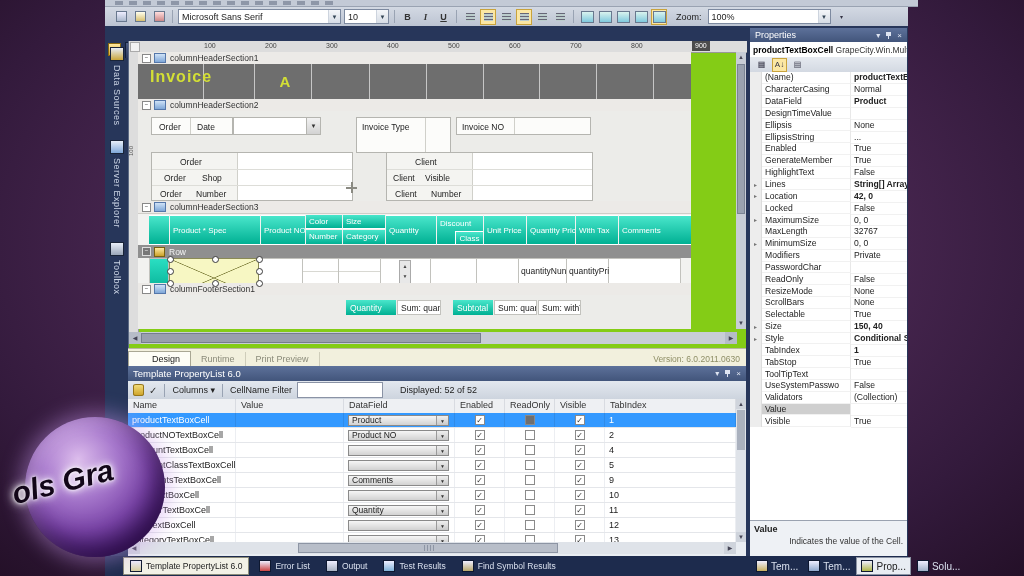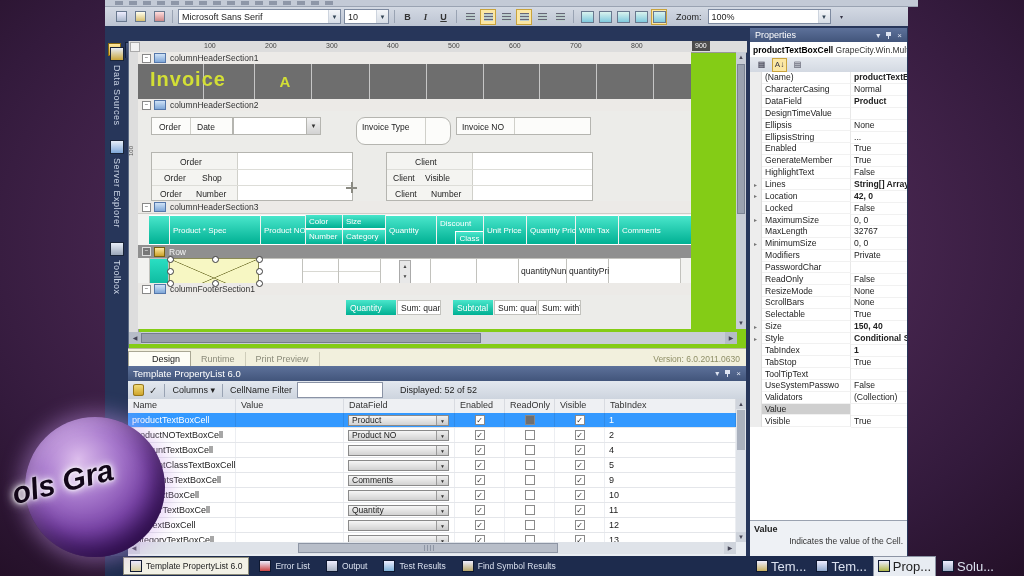--- a/index.html
+++ b/index.html
@@ -40,21 +40,21 @@
   .tick{position:absolute;top:0;font-size:7px;color:#444;height:10px;line-height:10px;}
   .tick.dark{background:#4c4c4c;color:#fff;padding:0 3px;}
   .vruler{position:absolute;left:0;top:11px;width:9px;height:288px;background:#dddddd;border-right:1px solid #999;}
   .vruler .vlab{position:absolute;top:96px;left:-3px;font-size:6px;color:#555;transform:rotate(-90deg);}
   .page{position:absolute;left:9px;top:11px;width:553px;height:277px;background:#f2f2f0;overflow:hidden;}
   .secbar{position:absolute;left:0;width:553px;height:12px;background:#eceae7;border-bottom:1px solid #cfcdc8;display:flex;align-items:center;font-size:8.5px;color:#333;}
   .secbar .minus{width:7px;height:7px;border:1px solid #888;background:#fff;font-size:6px;line-height:5px;text-align:center;color:#333;margin:0 3px 0 4px;}
   .secbar .gicon{width:10px;height:8px;background:linear-gradient(#cfe2f7,#7fa7d8);border:1px solid #5577aa;margin-right:4px;}
   .invbar{position:absolute;left:0;top:12px;width:553px;height:35px;background:#6e6e6e;}
   .invdiv{position:absolute;top:0;width:1px;height:35px;background:#c6c6c6;}
-  .invtitle{position:absolute;left:12px;top:4px;font-size:20px;font-weight:bold;color:#d3df35;letter-spacing:1px;}
+  .invtitle{position:absolute;left:12px;top:4px;font-size:16px;font-weight:bold;color:#d3df35;letter-spacing:1px;}
   .invletter{position:absolute;left:132px;top:9px;width:30px;text-align:center;font-size:15px;font-weight:bold;color:#d3df35;}
   .fbox{position:absolute;background:#fcfcfa;border:1px solid #b5b5b0;box-sizing:border-box;font-size:8.5px;color:#222;}
   .fbox .cell-line{position:absolute;top:0;bottom:0;width:1px;background:#d0d0ca;}
   .glabel{position:absolute;font-size:8.5px;color:#222;white-space:nowrap;}
   .group{position:absolute;border:1px solid #b5b5b0;box-sizing:border-box;background:#fff;}
   .group .lblcol{position:absolute;left:0;top:0;bottom:0;width:85px;background:#f4f4f1;border-right:1px solid #d0d0ca;}
   .group .rowline{position:absolute;left:0;right:0;height:1px;background:#ddddd8;}
   .moveicon{position:absolute;width:11px;height:11px;}
   .moveicon::before{content:"";position:absolute;left:5px;top:0;width:2px;height:11px;background:#8a8a82;}
   .moveicon::after{content:"";position:absolute;left:0;top:5px;width:11px;height:2px;background:#8a8a82;}
@@ -141,21 +141,21 @@
   .prow.psel .pn{background:#cfcfcf;}
   .pdesc{position:absolute;left:0;bottom:0;right:0;height:36px;background:#eef1f5;border-top:1px solid #9aa2b0;padding:3px 4px;box-sizing:border-box;}
   .pdesc .dt{font-size:9px;font-weight:bold;color:#222;}
   .pdesc .dd{font-size:8.5px;color:#333;margin-top:2px;text-align:right;}
   
   .statusbar{position:absolute;left:0;top:556px;width:803px;height:20px;background:#1d2b4d;display:flex;align-items:center;padding-left:18px;box-sizing:border-box;gap:4px;}
   .stab{display:flex;align-items:center;gap:4px;font-size:8.5px;color:#d9e0ee;padding:2px 6px;}
   .stab.active{background:#f2f1e6;color:#222;border:1px solid #8c8c7a;}
   .sicon{width:10px;height:10px;border:1px solid #0e1830;flex:none;}
   .rtabs{position:absolute;left:645px;top:556px;width:158px;height:20px;display:flex;align-items:center;gap:2px;padding-left:2px;box-sizing:border-box;}
-  .rtab{display:flex;align-items:center;gap:3px;font-size:13px;color:#d9e0ee;padding:2px 4px;}
+  .rtab{display:flex;align-items:center;gap:3px;font-size:10px;color:#d9e0ee;padding:2px 4px;}
   .rtab.active{background:#e8ecf2;color:#222;border:1px solid #8c94a4;}
   
   .ball{position:absolute;left:25px;top:417px;width:140px;height:140px;border-radius:50%;z-index:50;
     background:radial-gradient(circle at 38% 30%, #dcbcec 0%, #a97bce 28%, #7b45a9 55%, #4c2079 80%, #371458 100%);
     box-shadow:0 0 20px 5px rgba(200,150,235,.45), inset -8px -12px 24px rgba(25,0,45,.65), inset 6px 8px 16px rgba(255,230,255,.25);}
   .ball .wtxt{position:absolute;left:-14px;top:48px;transform:rotate(-14deg);font-size:30px;font-weight:bold;font-style:italic;color:#120618;white-space:nowrap;
     text-shadow:0 0 3px #fff,0 0 7px #fff,0 0 12px rgba(255,255,255,.9);}
 </style>
 </head>
 <body>
@@ -329,21 +329,21 @@
       <div class="abs" style="left:0;top:59px;width:553px;height:90px;background:#ecece9;"></div>
 
       <div class="fbox" style="left:13px;top:65px;width:82px;height:18px;">
         <span class="cell-line" style="left:38px;"></span>
         <span class="glabel" style="left:7px;top:4px;">Order</span>
         <span class="glabel" style="left:45px;top:4px;">Date</span>
       </div>
       <div class="fbox" style="left:95px;top:65px;width:88px;height:18px;background:#fff;">
         <span class="arr abs" style="right:0;top:0;width:13px;height:16px;background:linear-gradient(#f2f2f2,#d2d2d2);border-left:1px solid #b5b5b0;font-size:6px;text-align:center;line-height:16px;color:#333;">▼</span>
       </div>
-      <div class="fbox" style="left:218px;top:65px;width:95px;height:28px;border-radius:9px;">
+      <div class="fbox" style="left:218px;top:65px;width:95px;height:36px;">
         <span class="cell-line" style="left:68px;"></span>
         <span class="glabel" style="left:5px;top:4px;">Invoice Type</span>
       </div>
       <div class="fbox" style="left:318px;top:65px;width:135px;height:18px;">
         <span class="cell-line" style="left:57px;"></span>
         <span class="glabel" style="left:5px;top:4px;">Invoice NO</span>
       </div>
 
       <div class="group" style="left:13px;top:100px;width:202px;height:49px;">
         <div class="lblcol"></div>

